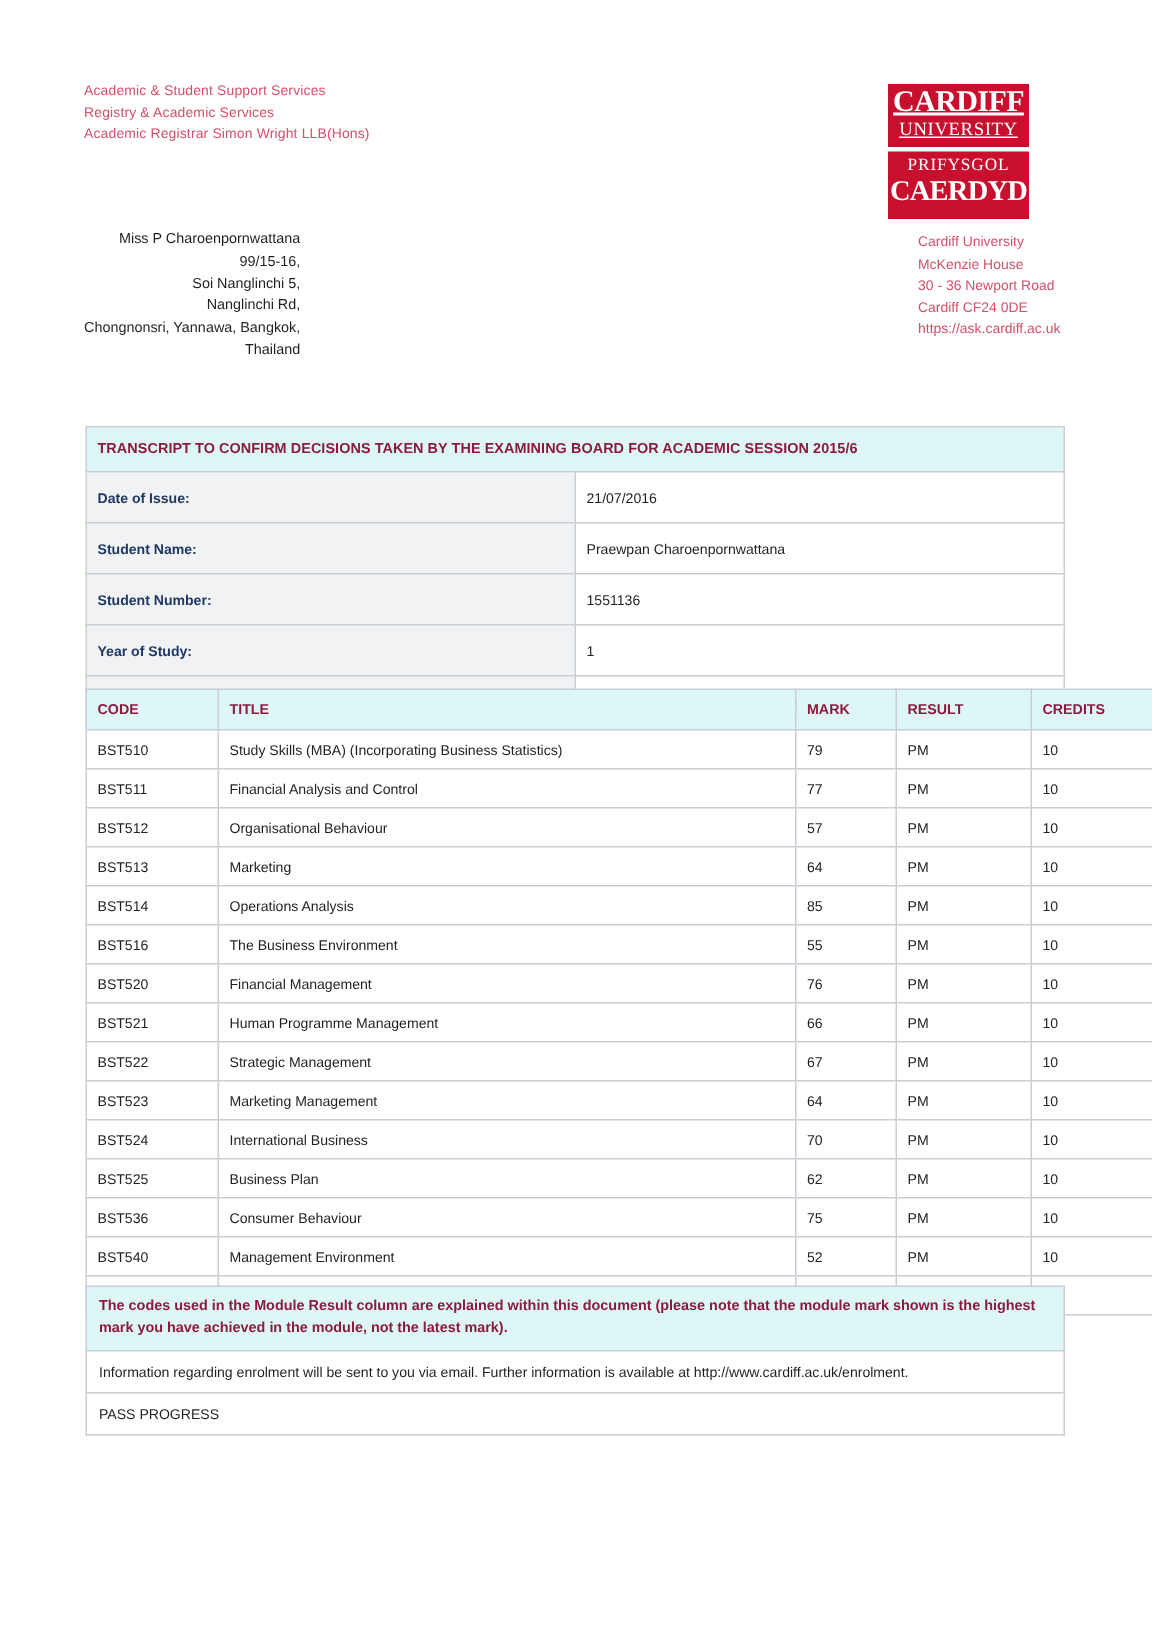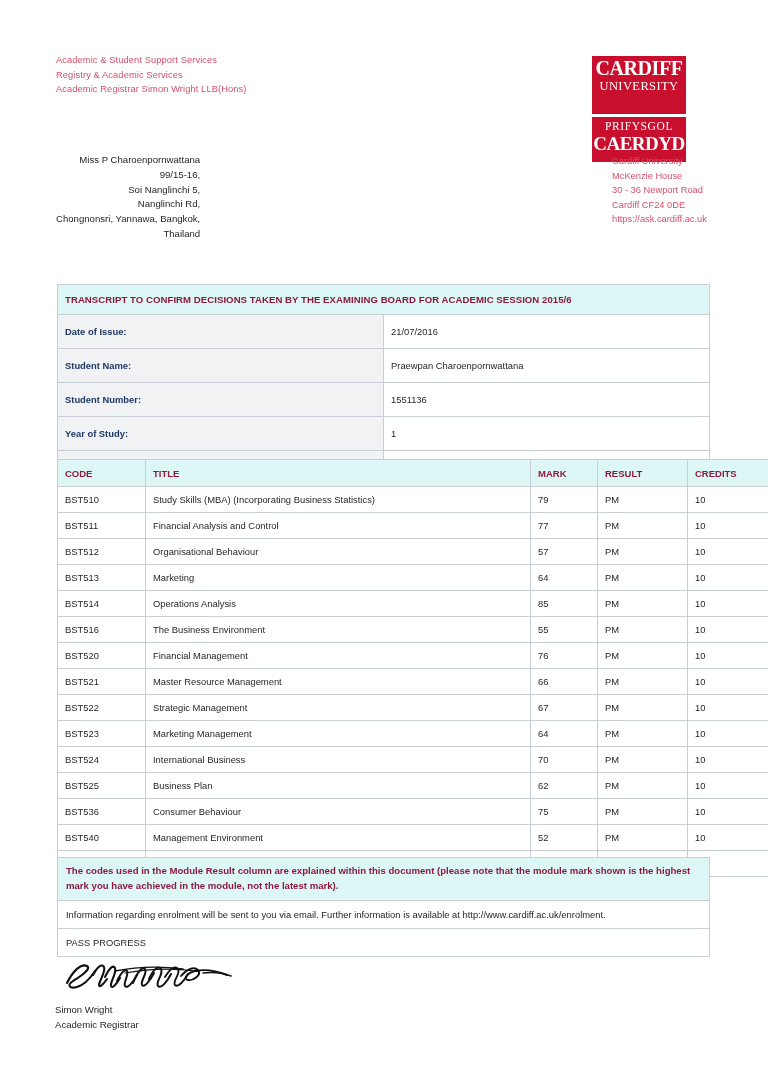--- a/index.html
+++ b/index.html
@@ -39,23 +39,24 @@
     top: 56px;
     width: 94px;
   }
   .logo-block {
     background: #c8102e;
     color: #ffffff;
     text-align: center;
     overflow: hidden;
   }
   .logo-top {
-    height: 58px;
+    height: 42px;
     padding-top: 2px;
     box-sizing: border-box;
+    text-decoration: underline;
   }
   .logo-bottom {
     height: 45px;
     margin-top: 3px;
     padding-top: 3px;
     box-sizing: border-box;
   }
   .logo-word-big {
     font-family: "Liberation Serif", serif;
     font-weight: bold;
@@ -324,21 +325,21 @@
         </tr>
         <tr>
           <td class="col-code">BST520</td>
           <td class="col-title">Financial Management</td>
           <td class="col-mark">76</td>
           <td class="col-result">PM</td>
           <td class="col-credits">10</td>
         </tr>
         <tr>
           <td class="col-code">BST521</td>
-          <td class="col-title">Master Resource Management</td>
+          <td class="col-title">Human Programme Management</td>
           <td class="col-mark">66</td>
           <td class="col-result">PM</td>
           <td class="col-credits">10</td>
         </tr>
         <tr>
           <td class="col-code">BST522</td>
           <td class="col-title">Strategic Management</td>
           <td class="col-mark">67</td>
           <td class="col-result">PM</td>
           <td class="col-credits">10</td>
@@ -395,33 +396,14 @@
     </tr>
     <tr>
       <td class="note-plain">Information regarding enrolment will be sent to you via email. Further information is available at http://www.cardiff.ac.uk/enrolment.</td>
     </tr>
     <tr>
       <td class="note-plain">PASS PROGRESS</td>
     </tr>
   </tbody>
     </table>
 
-  <div class="sig-wrap">
-    <svg class="sig-svg" width="200" height="40" viewBox="0 0 200 40">
-      <g fill="none" stroke="#111111" stroke-linecap="round" stroke-linejoin="round">
-        <path d="M12 26 C18 14, 26 6, 32 9 C37 12, 24 20, 18 24 C12 28, 14 32, 22 30 C30 28, 36 20, 40 14" stroke-width="2.1"></path>
-        <path d="M38 18 C42 10, 47 6, 49 10 C51 15, 44 24, 44 28 C44 31, 48 28, 52 22" stroke-width="2.1"></path>
-        <path d="M50 20 C54 12, 58 7, 60 11 C62 16, 55 25, 56 29 C57 32, 61 28, 65 21" stroke-width="2.1"></path>
-        <path d="M62 24 C66 16, 70 11, 72 14 C74 18, 68 26, 70 29 C72 32, 78 26, 82 18" stroke-width="2"></path>
-        <path d="M78 26 C82 16, 87 9, 90 12 C93 16, 85 24, 87 28 C89 31, 95 24, 99 16" stroke-width="2"></path>
-        <path d="M94 22 C98 13, 103 8, 106 12 C109 17, 100 25, 103 29 C106 32, 112 25, 116 17" stroke-width="2"></path>
-        <path d="M110 20 C115 12, 120 8, 123 12 C126 17, 117 24, 120 28 C123 31, 129 24, 133 17" stroke-width="1.9"></path>
-        <path d="M126 19 C132 12, 139 9, 143 13 C147 18, 138 24, 133 23 C128 22, 132 16, 140 14 C150 12, 162 14, 172 18" stroke-width="1.9"></path>
-        <path d="M60 14 C80 10, 105 9, 128 12" stroke-width="1.4"></path>
-        <path d="M70 16 C92 12, 118 11, 140 14" stroke-width="1.2"></path>
-        <path d="M148 16 C158 15, 168 16, 176 19" stroke-width="1.5"></path>
-      </g>
-    </svg>
-    <div class="sig-name">Simon Wright</div>
-    <div class="sig-name" style="margin-top:0">Academic Registrar</div>
-  </div>
 
 </div>
 
 </body></html>

